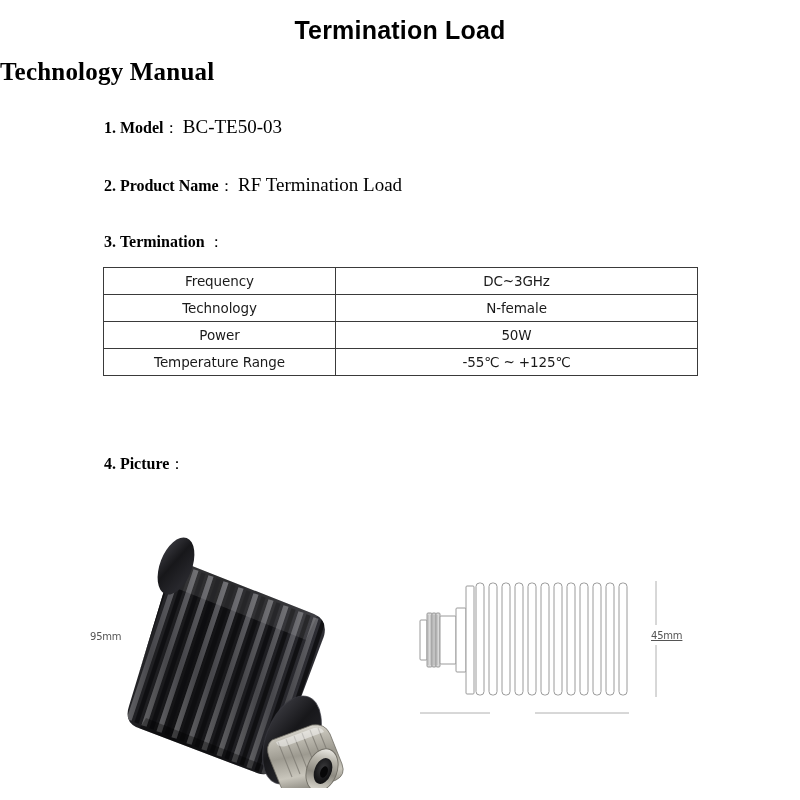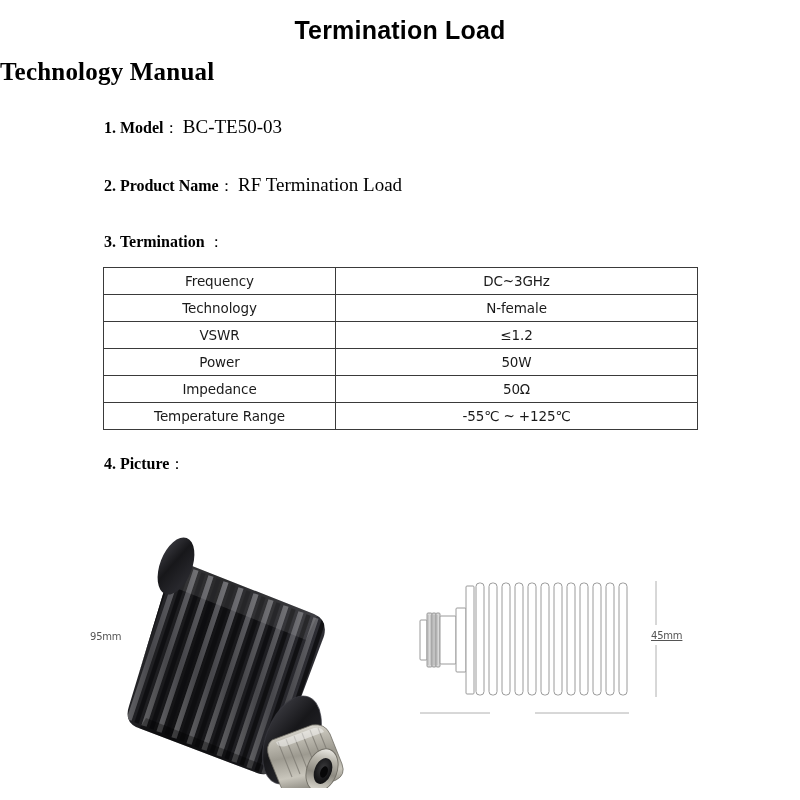--- a/index.html
+++ b/index.html
@@ -169,30 +169,22 @@
     <tbody>
       <tr>
         <td>Frequency</td>
         <td>DC~3GHz</td>
       </tr>
       <tr>
         <td>Technology</td>
         <td>N-female</td>
       </tr>
       <tr>
-        <td>VSWR</td>
-        <td>≤1.2</td>
-      </tr>
-      <tr>
         <td>Power</td>
         <td>50W</td>
-      </tr>
-      <tr>
-        <td>Impedance</td>
-        <td>50Ω</td>
       </tr>
       <tr>
         <td>Temperature Range</td>
         <td>-55℃ ~ +125℃</td>
       </tr>
     </tbody>
   </table>
 
   <div class="entry" id="entry-picture">
     <span class="lbl">4.</span>

